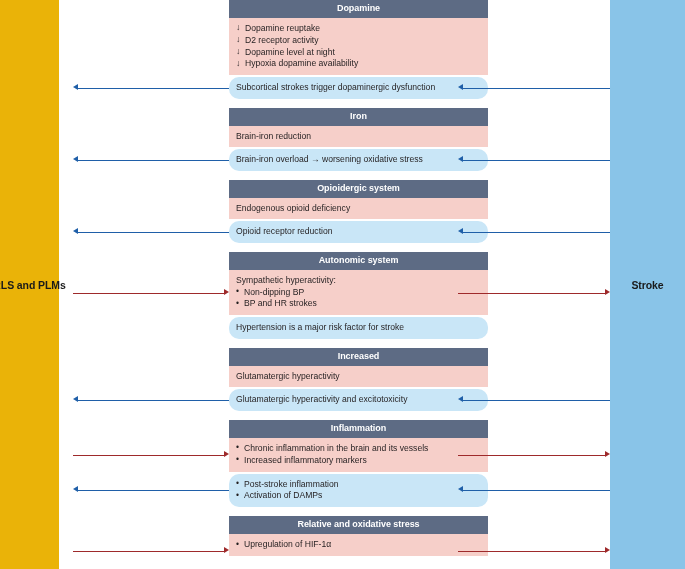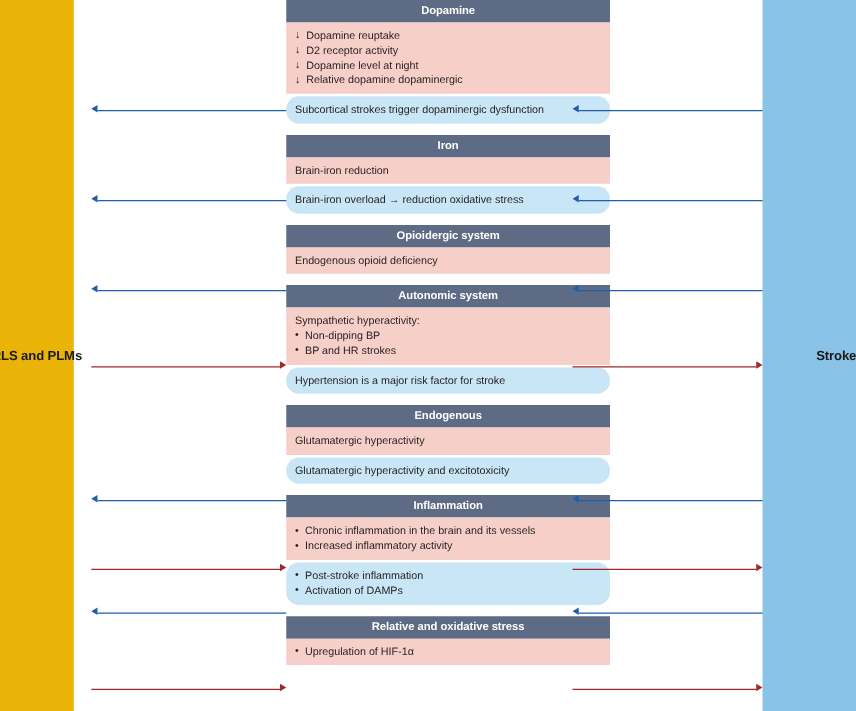--- a/index.html
+++ b/index.html
@@ -39,21 +39,20 @@
   }
   #panel-left {
     left: 0;
     width: 59px;
     background: #eab308;
   }
   #panel-right {
     left: 610px;
     width: 75px;
     background: #89c4e8;
-    justify-content: flex-end;
   }
 
   
   #center-col {
     position: absolute;
     left: 229px;
     top: 0;
     width: 259px;
   }
 
@@ -142,70 +141,73 @@
   </div>
 
   <div id="center-col">
       <div class="section">
         <div class="section-header">Dopamine</div>
         <div class="row pink">
           <ul class="arrows">
             <li>Dopamine reuptake</li>
             <li>D2 receptor activity</li>
             <li>Dopamine level at night</li>
-            <li>Relative dopamine dopaminergic</li>
+            <li>Hypoxia dopamine availability</li>
           </ul>
         </div>
         <div class="row blue gap-top">
           <div>Subcortical strokes trigger dopaminergic dysfunction</div>
         </div>
       </div>
       <div class="section">
         <div class="section-header">Iron</div>
         <div class="row pink">
           <div>Brain-iron reduction</div>
         </div>
         <div class="row blue gap-top">
-          <div>Brain-iron overload → reduction oxidative stress</div>
+          <div>Brain-iron overload → worsening oxidative stress</div>
         </div>
       </div>
       <div class="section">
         <div class="section-header">Opioidergic system</div>
         <div class="row pink">
           <div>Endogenous opioid deficiency</div>
+        </div>
+        <div class="row blue gap-top">
+          <div>Opioid receptor reduction</div>
         </div>
       </div>
       <div class="section">
         <div class="section-header">Autonomic system</div>
         <div class="row pink">
           <div class="lead">Sympathetic hyperactivity:</div>
           <ul>
             <li>Non-dipping BP</li>
             <li>BP and HR strokes</li>
           </ul>
         </div>
         <div class="row blue gap-top">
           <div>Hypertension is a major risk factor for stroke</div>
         </div>
       </div>
       <div class="section">
-        <div class="section-header">Endogenous</div>
+        <div class="section-header">Increased</div>
         <div class="row pink">
           <div>Glutamatergic hyperactivity</div>
         </div>
         <div class="row blue gap-top">
           <div>Glutamatergic hyperactivity and excitotoxicity</div>
         </div>
       </div>
       <div class="section">
         <div class="section-header">Inflammation</div>
         <div class="row pink">
           <ul>
             <li>Chronic inflammation in the brain and its vessels</li>
-            <li>Increased inflammatory activity</li>
+            <li>Increased inflammatory markers</li>
           </ul>
         </div>
         <div class="row blue gap-top">
           <ul>
             <li>Post-stroke inflammation</li>
             <li>Activation of DAMPs</li>
           </ul>
         </div>
       </div>
       <div class="section">

